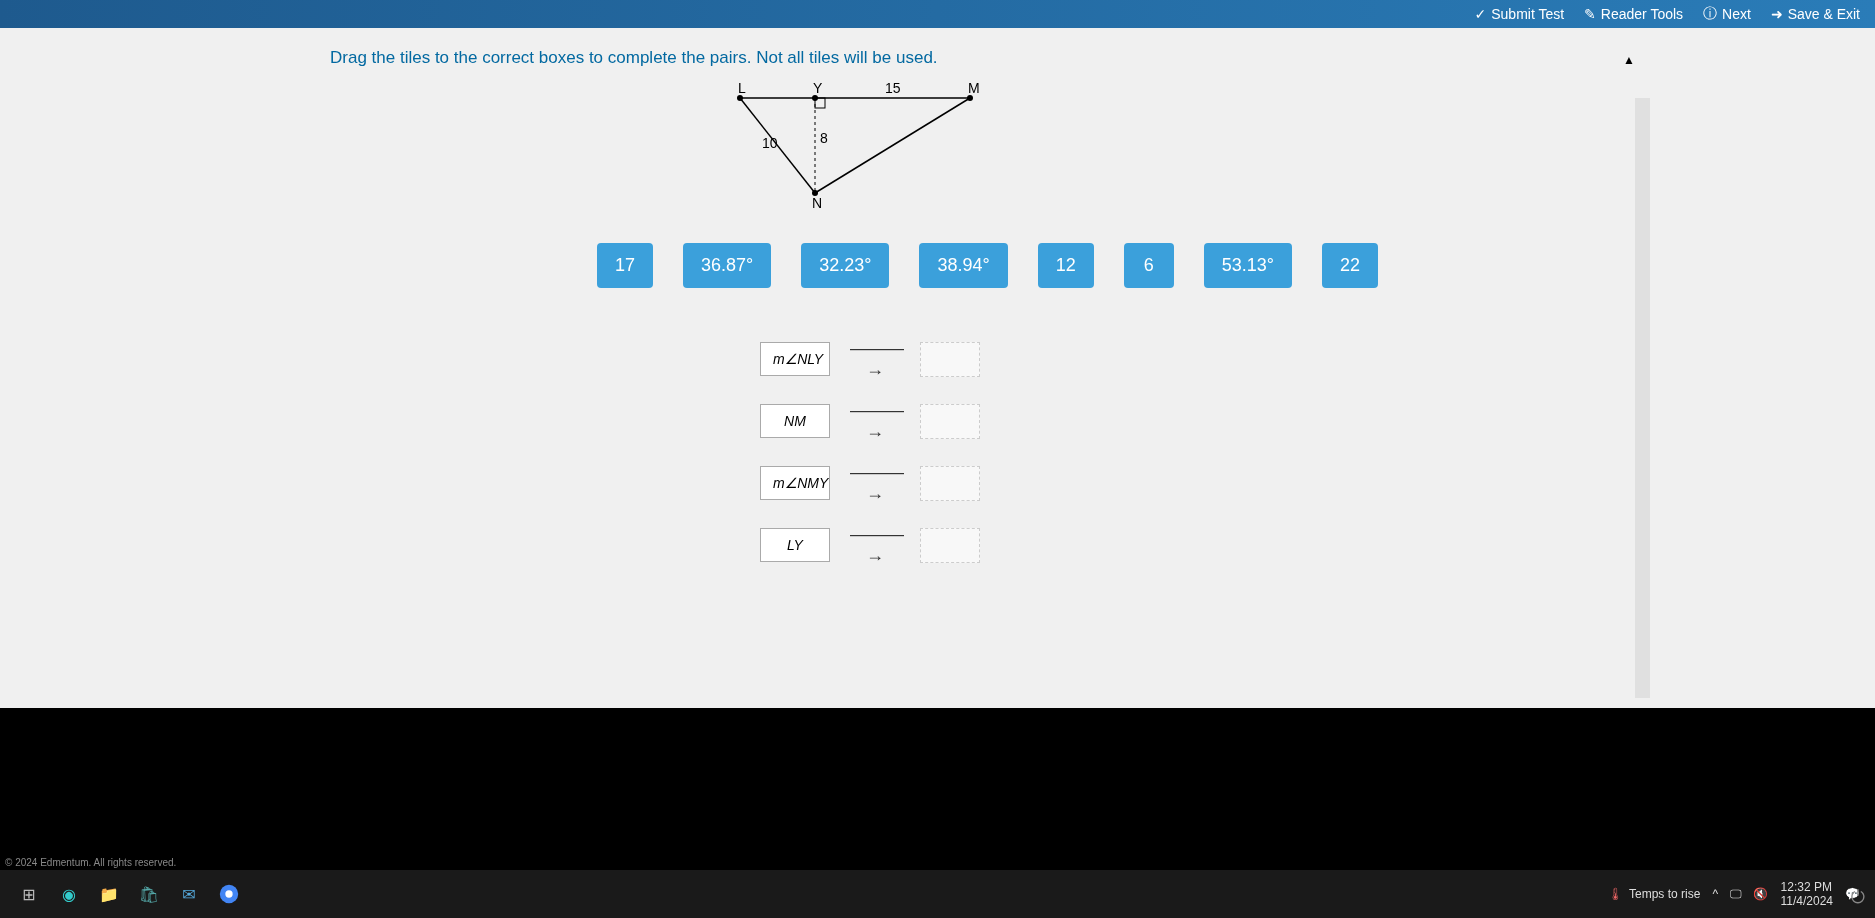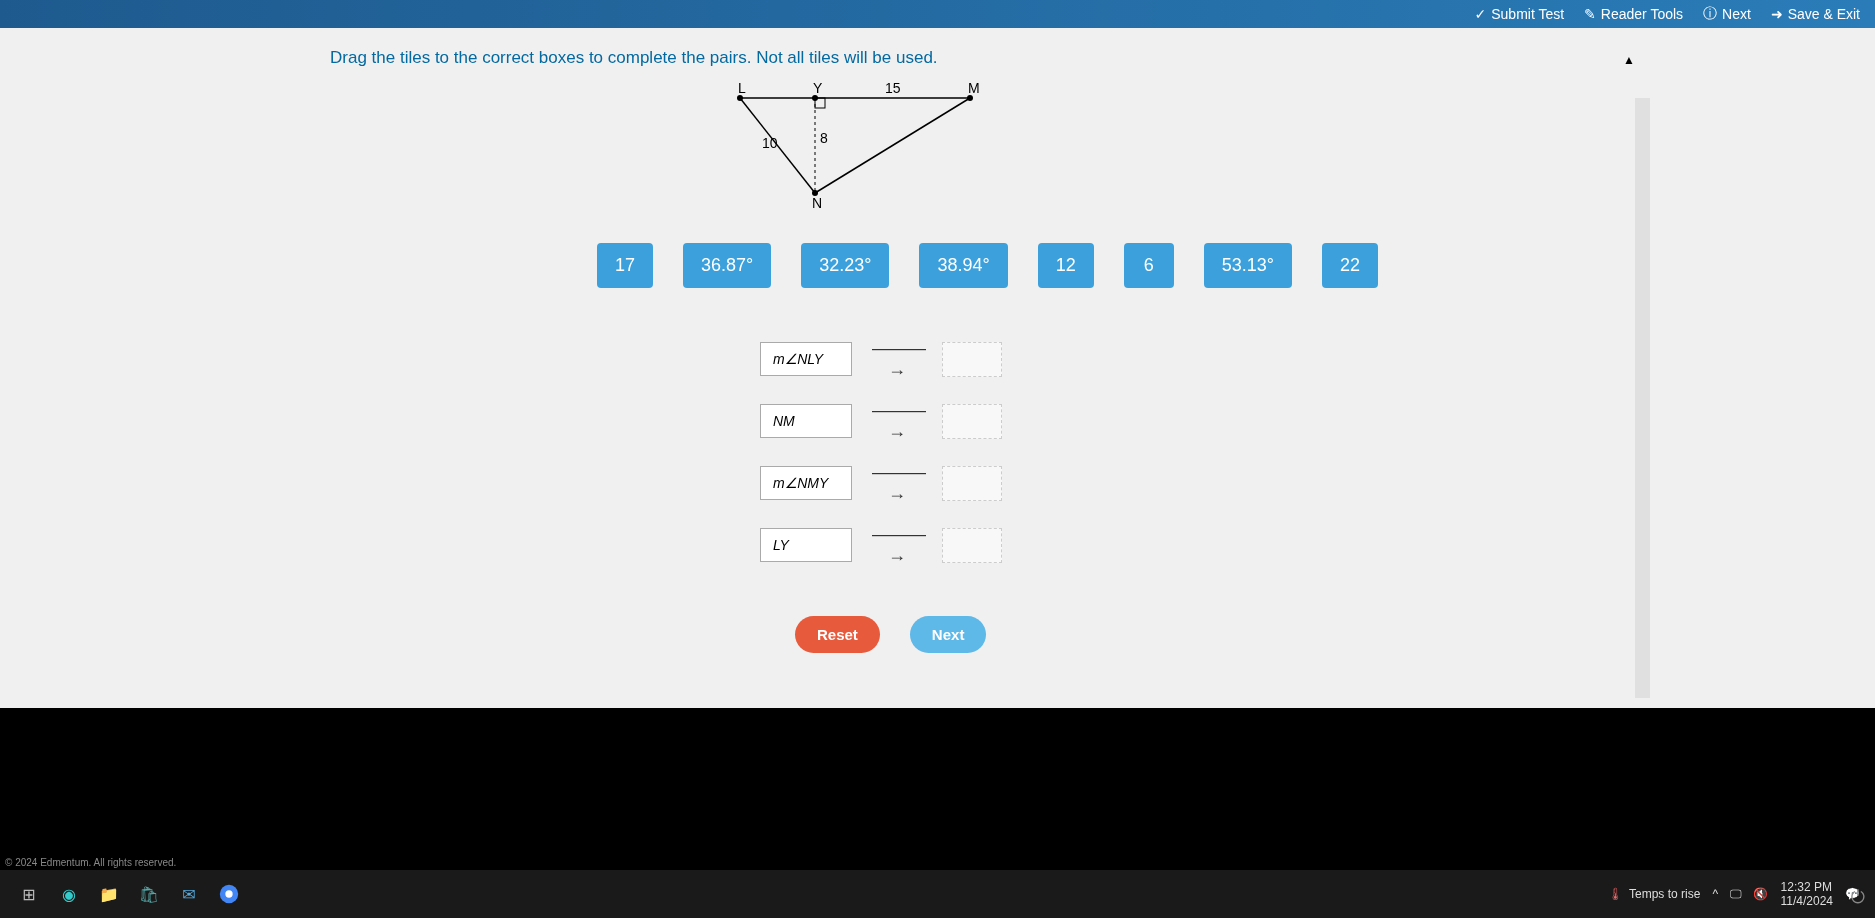--- a/index.html
+++ b/index.html
@@ -85,22 +85,22 @@
     }
     .match-row {
       display: flex;
       align-items: center;
       gap: 20px;
       margin-bottom: 20px;
     }
     .match-label {
       border: 1px solid #aaa;
       padding: 8px 12px;
-      width: 92px;
-      text-align: left;
+      width: 70px;
+      text-align: center;
       font-style: italic;
       font-size: 14px;
       background: #fff;
     }
     .arrow {
       font-size: 18px;
       color: #333;
       width: 50px;
       text-align: center;
     }
@@ -283,24 +283,20 @@
       <div class="arrow">———→</div>
       <div class="drop-zone"></div>
     </div>
     <div class="match-row">
       <div class="match-label">LY</div>
       <div class="arrow">———→</div>
       <div class="drop-zone"></div>
     </div>
   </div>
 
-  <div class="button-row">
-    <button class="btn-reset">Reset</button>
-    <button class="btn-next">Next</button>
-  </div>
 </div>
 
 <div class="copyright">© 2024 Edmentum. All rights reserved.</div>
 
 <div class="taskbar">
   <div class="taskbar-left">
     <div class="taskbar-icon" style="color:#bbb;">⊞</div>
     <div class="taskbar-icon" style="color:#3cc;">◉</div>
     <div class="taskbar-icon" style="color:#f5c066;">📁</div>
     <div class="taskbar-icon" style="color:#5aa;">🛍</div>

